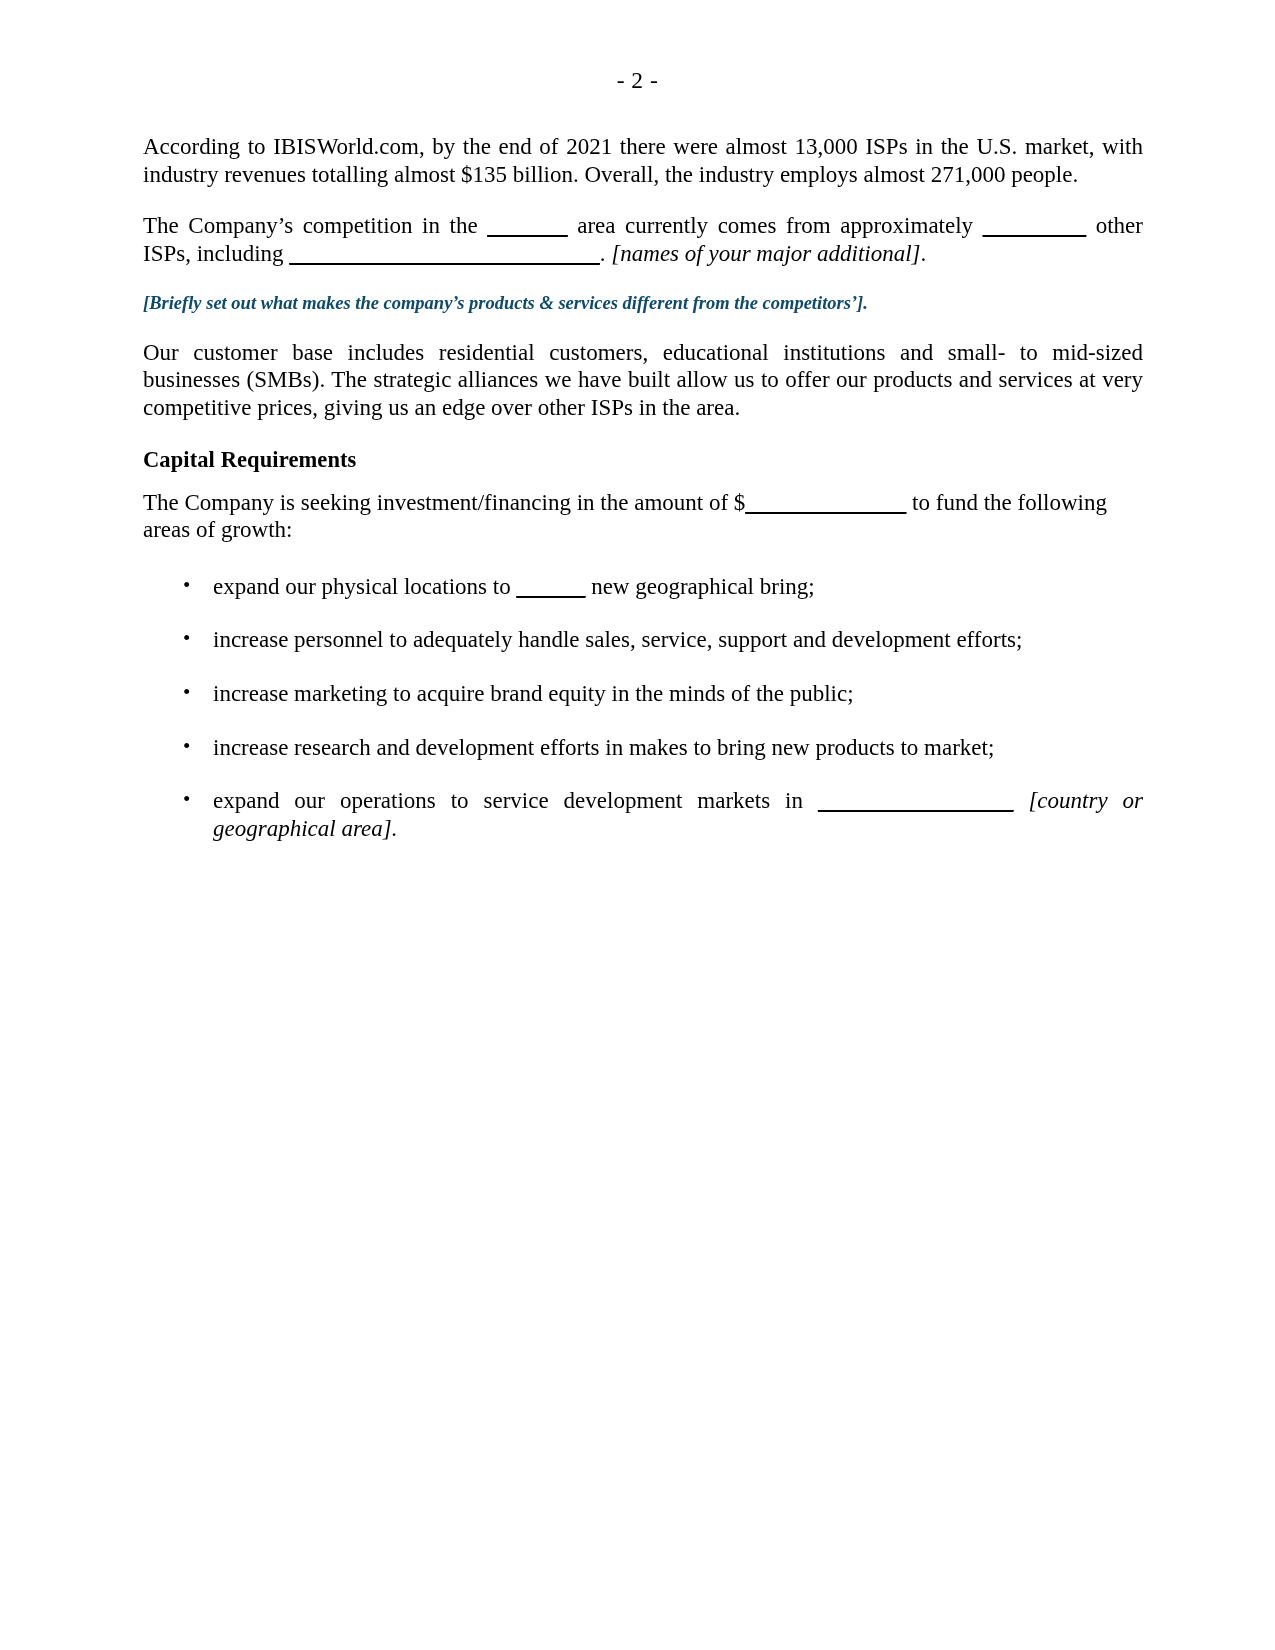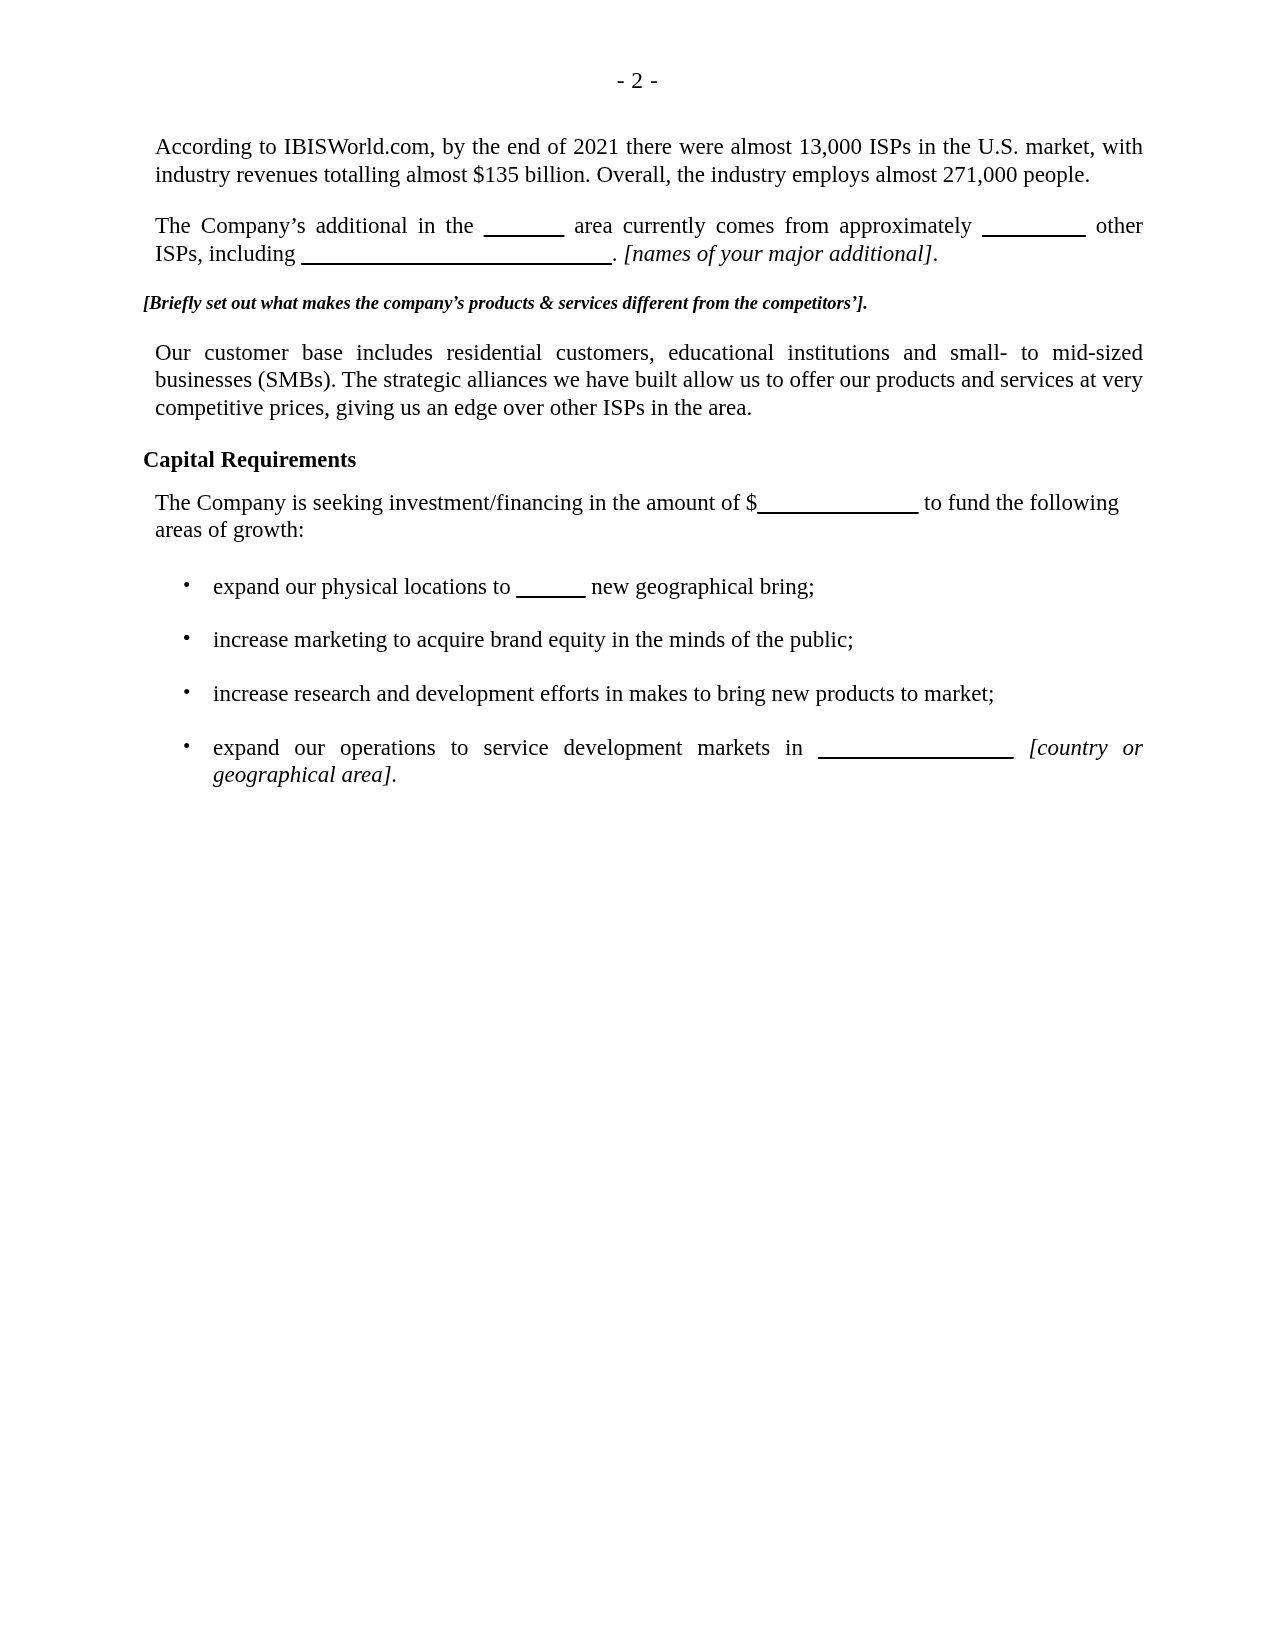--- a/index.html
+++ b/index.html
@@ -50,34 +50,34 @@
   }
 
   h2.section-heading.second {
     margin-top: 14px;
     margin-bottom: 15px;
   }
 
   p.body-para {
     font-size: 23px;
     line-height: 1.20;
-    margin: 0 0 24px 12px;
+    margin: 0 0 24px 0;
     text-align: justify;
     text-justify: inter-word;
   }
 
   p.body-para.left {
     text-align: left;
   }
 
   p.instruction {
     font-size: 18.5px;
     font-weight: bold;
     font-style: italic;
-    color: #000000;
+    color: #0c4a6e;
     margin: 0 0 25px 0;
     line-height: 1.2;
     text-align: left;
   }
 
   .blank {
     text-decoration: underline;
     white-space: pre;
     text-align: right;
   }
@@ -123,41 +123,41 @@
   <div class="page-header">
     <span>- 2 -</span>
   </div>
 
   <div class="content">
 
 
     <p class="body-para">According to IBISWorld.com, by the end of 2021 there were almost 13,000 ISPs in the U.S. market, with industry revenues totalling almost $135 billion. Overall, the industry employs almost 271,000 people.</p>
 
     <p class="body-para">
-      <span>The Company’s additional in the </span><span class="blank">_______</span><span> area currently comes from approximately </span><span class="blank">_________</span><span> other ISPs, including </span><span class="blank">___________________________</span><span>. </span><span class="ital">[names of your major additional]</span><span>.</span>
+      <span>The Company’s competition in the </span><span class="blank">_______</span><span> area currently comes from approximately </span><span class="blank">_________</span><span> other ISPs, including </span><span class="blank">___________________________</span><span>. </span><span class="ital">[names of your major additional]</span><span>.</span>
     </p>
 
     <p class="instruction">[Briefly set out what makes the company’s products &amp; services different from the competitors’].</p>
 
     <p class="body-para">Our customer base includes residential customers, educational institutions and small- to mid-sized businesses (SMBs). The strategic alliances we have built allow us to offer our products and services at very competitive prices, giving us an edge over other ISPs in the area.</p>
 
     <h2 class="section-heading second">Capital Requirements</h2>
 
     <p class="body-para left">
       <span>The Company is seeking investment/financing in the amount of $</span><span class="blank">______________</span><span> to fund the following areas of growth:</span>
     </p>
 
     <ul class="bullets">
 
       <li class="left-align">
         <span class="bullet-glyph">•</span><span>expand our physical locations to </span><span class="blank">______</span><span> new geographical bring;</span>
       </li>
 
       <li class="left-align">
-        <span class="bullet-glyph">•</span>
+        <span class="bullet-glyph">•</span><span>increase personnel to adequately handle sales, service, support and development efforts;</span>
       </li>
 
       <li class="left-align">
         <span class="bullet-glyph">•</span><span>increase marketing to acquire brand equity in the minds of the public;</span>
       </li>
 
       <li class="left-align">
         <span class="bullet-glyph">•</span><span>increase research and development efforts in makes to bring new products to market;</span>
       </li>
 

